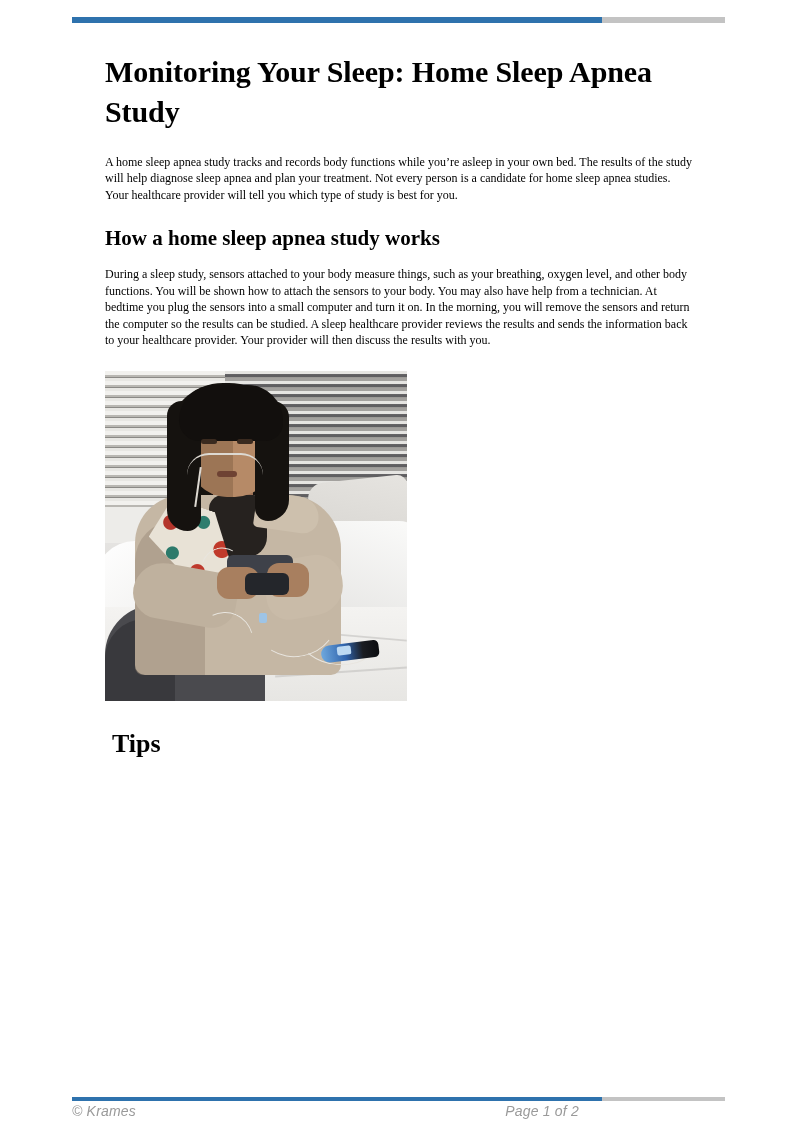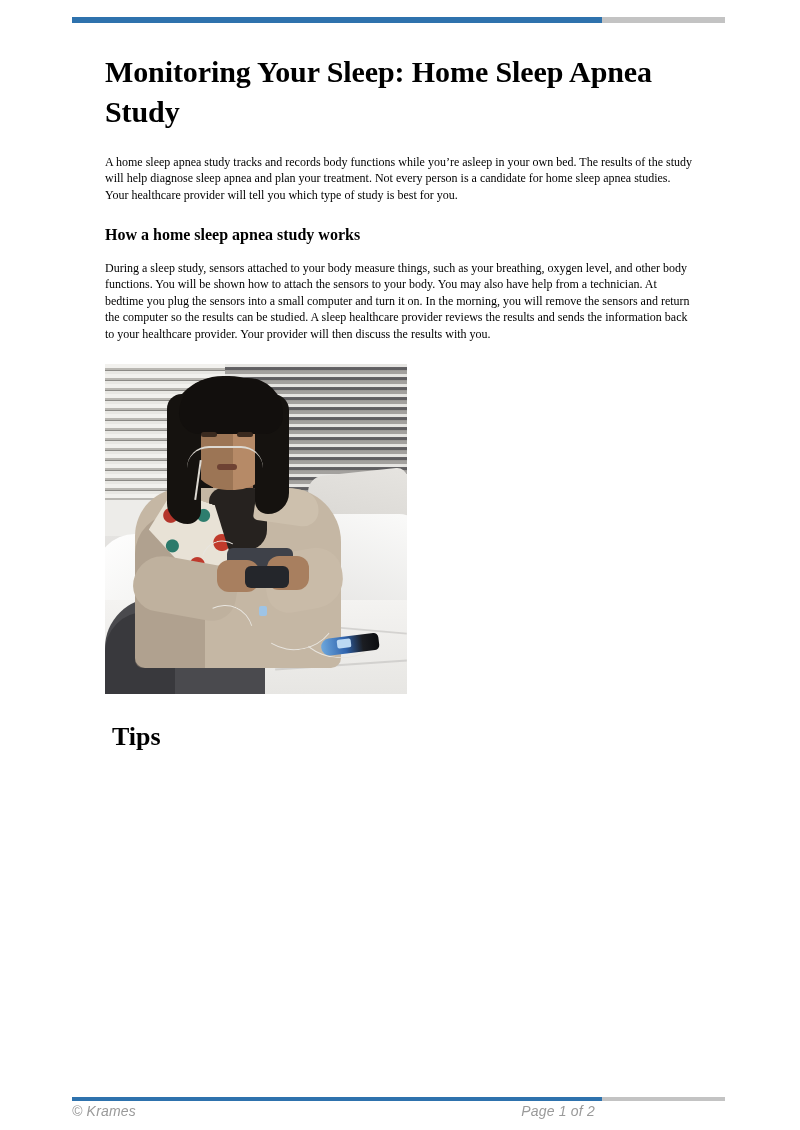--- a/index.html
+++ b/index.html
@@ -55,21 +55,21 @@
   h1.doc-title {
     font-size: 30px;
     line-height: 1.33;
     font-weight: bold;
     margin: 0 0 22px 0;
     letter-spacing: -0.1px;
     font-family: "Liberation Serif", "DejaVu Serif", serif;
   }
 
   h2.section-heading {
-    font-size: 16px;
+    font-size: 21px;
     line-height: 1.3;
     font-weight: bold;
     margin: 0 0 14px 0;
   }
 
   h2.section-heading.big {
     font-size: 26px;
     margin-left: 7px;
   }
 
@@ -140,21 +140,21 @@
   .footer-text {
     position: absolute;
     top: 1103px;
     font-size: 14px;
     font-style: italic;
     color: #9a9a9a;
     font-family: "Liberation Sans", "DejaVu Sans", sans-serif;
     letter-spacing: 0.2px;
   }
   .footer-left  { left: 72px; }
-  .footer-right { right: 65px; }
+  .footer-right { right: 81px; }
 
   
   .blinds {
     position: absolute;
     left: 0; top: 0;
     width: 302px; height: 152px;
     background:
       repeating-linear-gradient(
         to bottom,
         #f2f1ee 0px, #f2f1ee 4px,

